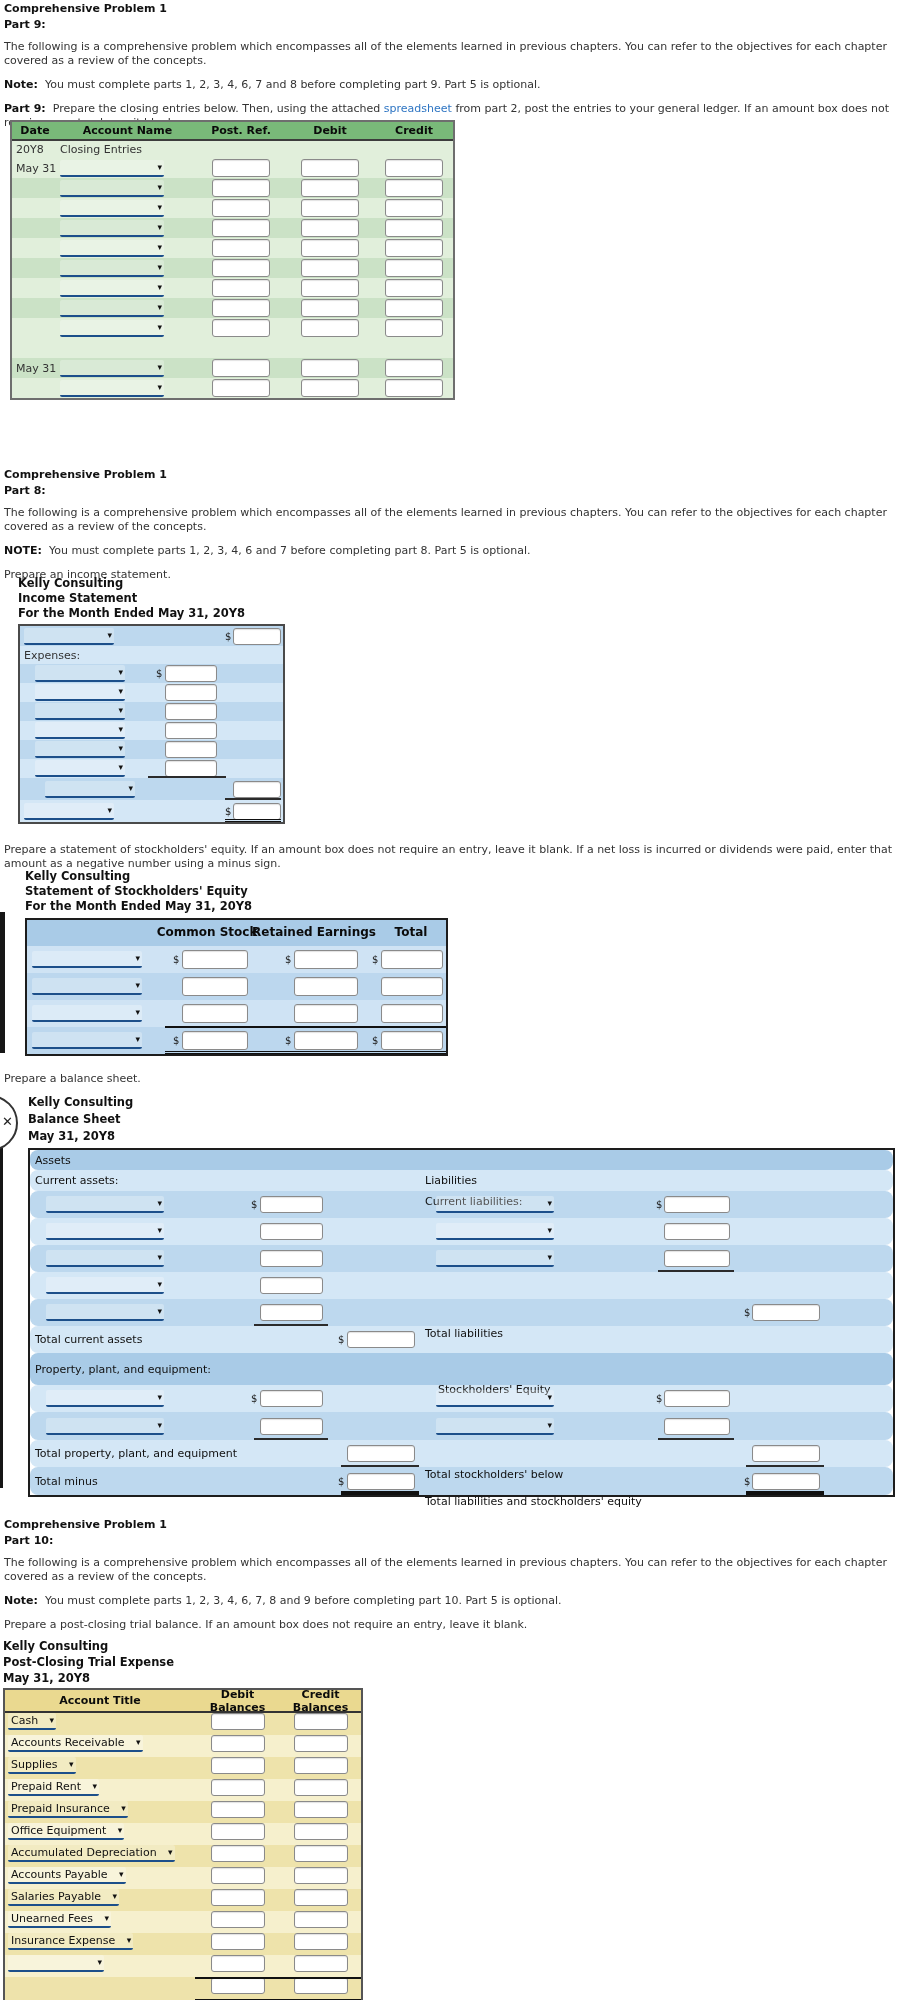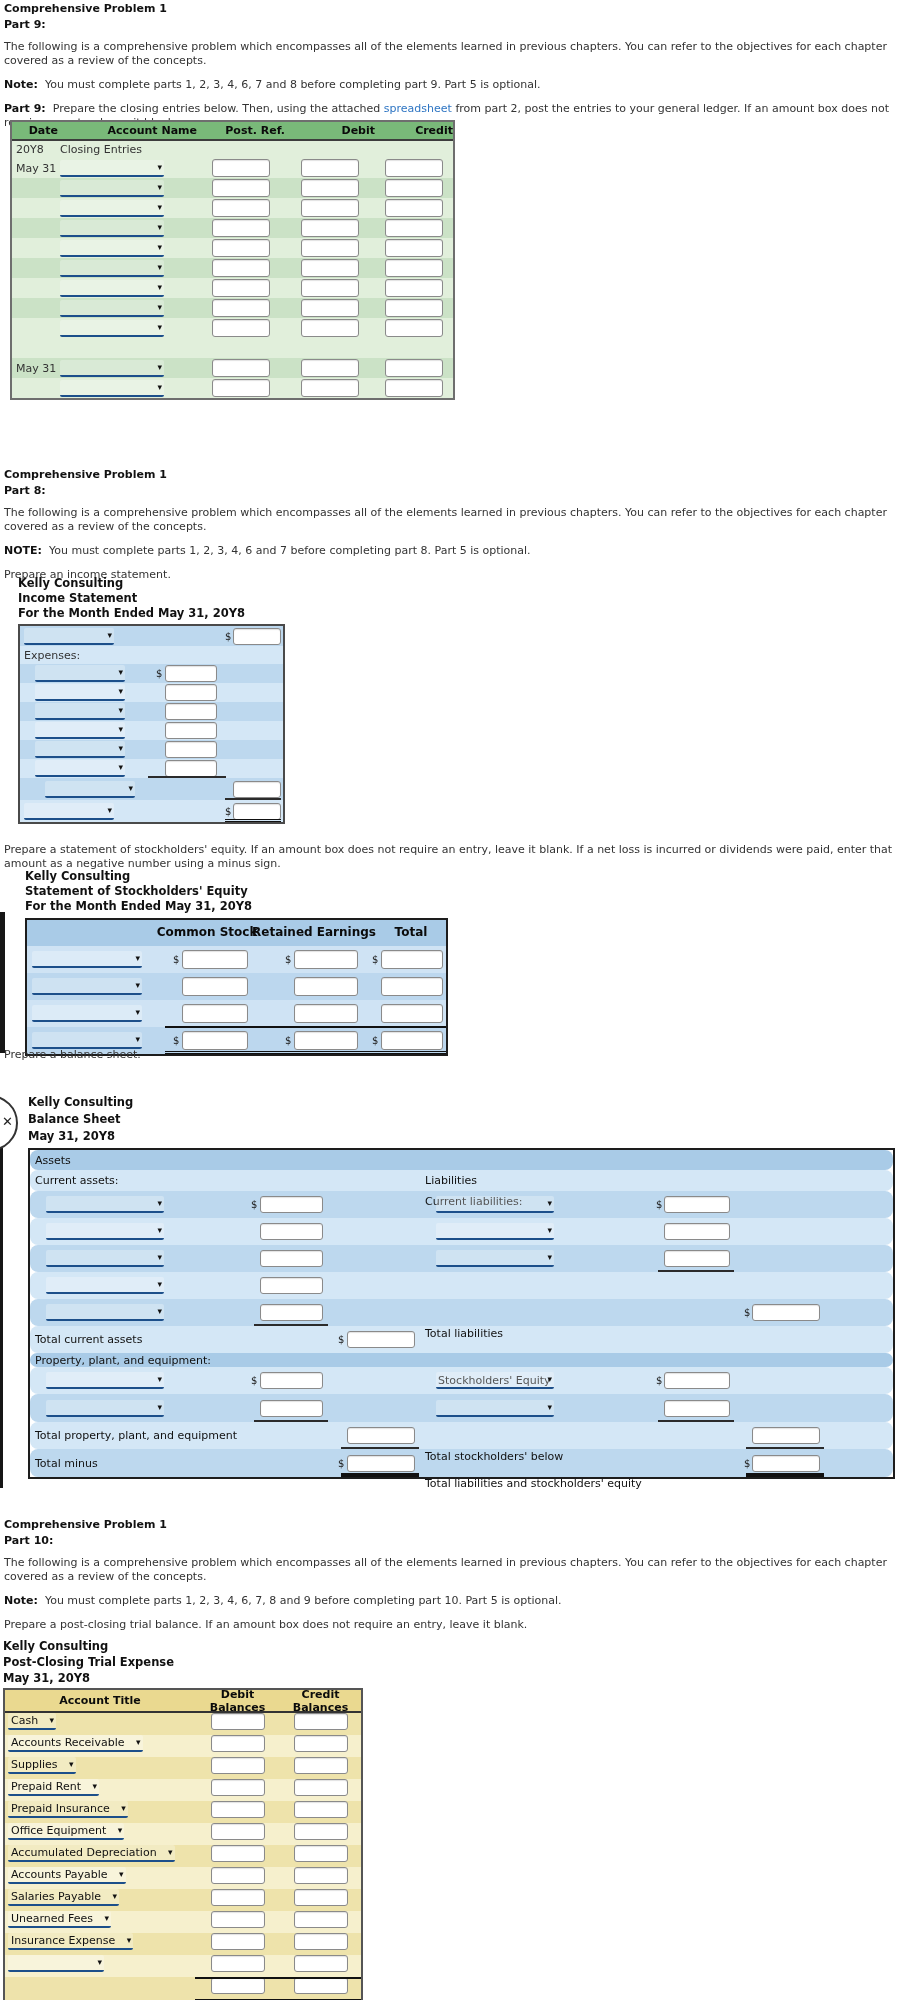--- a/index.html
+++ b/index.html
@@ -29,21 +29,21 @@
   .journal .bg-d{background:var(--d) !important;}
   .j-head{display:flex;align-items:center;height:17px;background:#79b979;
           border-bottom:2px solid #3c3c3c;font-weight:bold;color:#0b0b0b;}
   .cap-row{height:17px;}
   .jc{box-sizing:border-box;}
   .jc-date{width:46px;padding-left:4px;}
   .jc-acct{width:139px;}
   .jc-pr{width:88px;text-align:center;}
   .jc-dr{width:90px;text-align:center;}
   .jc-cr{width:78px;text-align:center;}
-  .j-head .jc{padding-left:0;text-align:right;}
+  .j-head .jc{padding-left:0;text-align:center;}
   .dd-j{width:104px;margin-left:2px;}
   .inp-j{width:56px;height:16px;}
 
   
   .tbl-title{text-align:left;font-weight:bold;color:#111;font-size:11.5px;line-height:15px;}
 
   
   .is-wrap{position:absolute;left:18px;top:576px;width:267px;}
   .is{margin-top:3px;border:2px solid #4a4a4a;box-sizing:border-box;--l:#d4e7f6;--d:#bdd8ee;}
   .isr{position:relative;display:flex;align-items:center;height:19px;}
@@ -79,30 +79,30 @@
   .se-cs-cur{position:absolute;left:146px;}
   .se-cs-inp{position:absolute;left:155px;width:64px;height:17px;}
   .se-re-cur{position:absolute;left:258px;}
   .se-re-inp{position:absolute;left:267px;width:62px;height:17px;}
   .se-t-cur{position:absolute;left:345px;}
   .se-t-inp{position:absolute;left:354px;width:60px;height:17px;}
   .se-top{position:absolute;top:-1px;left:138px;right:0;border-top:2px solid #111;}
   .se-dbl{position:absolute;bottom:0;left:138px;right:0;border-bottom:3px double #111;}
 
   
-  .bs-instr{position:absolute;left:4px;top:1048px;}
+  .bs-instr{position:absolute;left:4px;top:1072px;}
   .bs-wrap{position:absolute;left:28px;top:1094px;width:867px;}
   .bs-wrap .tbl-title{line-height:17px;}
   .bs{margin-top:3px;border:2px solid #1d1d1d;box-sizing:border-box;}
   .bsr{display:flex;}
   .bs-l{width:393px;position:relative;display:flex;align-items:center;}
   .bs-r{width:470px;position:relative;display:flex;align-items:center;}
   .bsr{height:27px;border-radius:8px;}
   .bsr.bs-hdr{height:20px;background:#a9cbe7;}
-  .bsr.h21{height:14px;gap:24px;}.bsr.h24{height:21px;text-align:right;}.bsr.h28{height:28px;}
+  .bsr.h21{height:32px;gap:24px;}.bsr.h24{height:21px;text-align:right;}.bsr.h28{height:28px;}
   .bs .bg-l{background:#d4e7f6;}
   .bs .bg-d{background:#bdd8ee;}
   .bs-lab{padding-left:5px;color:#111;}
   .bs-r .bs-lab{padding-left:2px;margin-top:41px;}
   .dd-bs{width:118px;}
   .bs-l .dd-bs{margin-left:16px;}
   .bs-r .dd-bs{margin-left:13px;}
   .bsl-ca-cur{position:absolute;left:221px;}
   .bsl-ca-inp{position:absolute;left:230px;width:61px;}
   .bsl-cb-cur{position:absolute;left:308px;}

